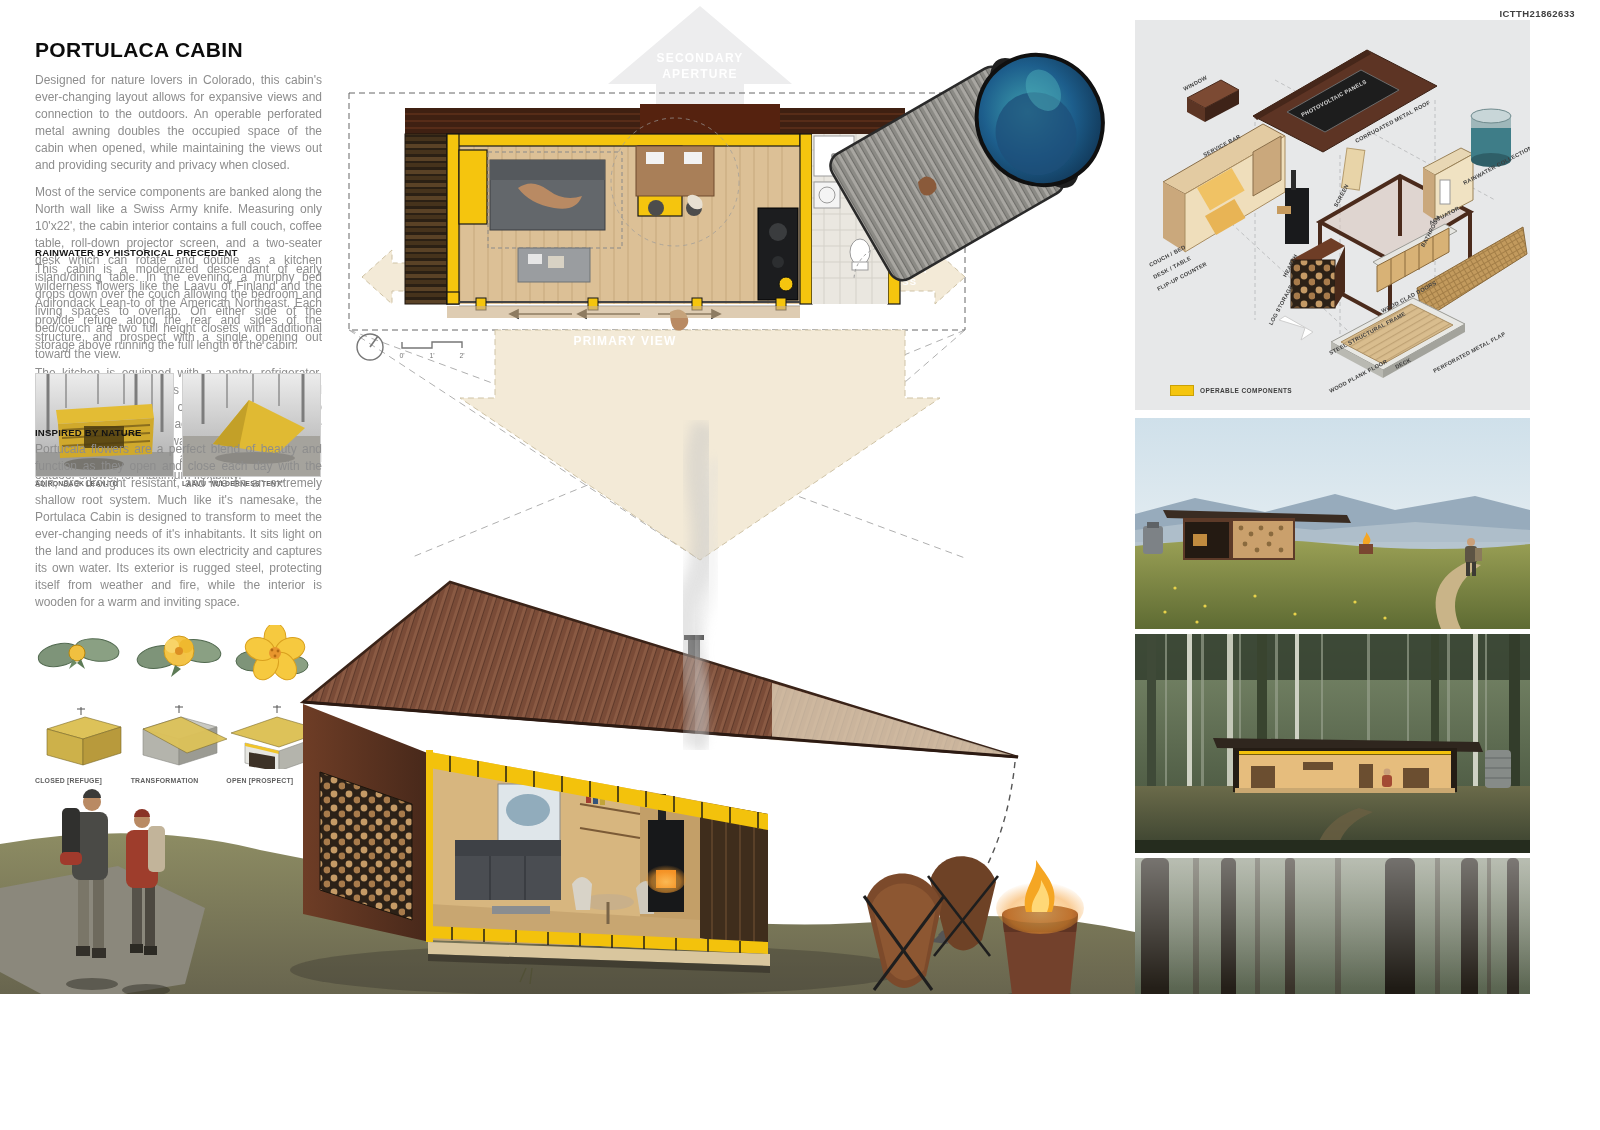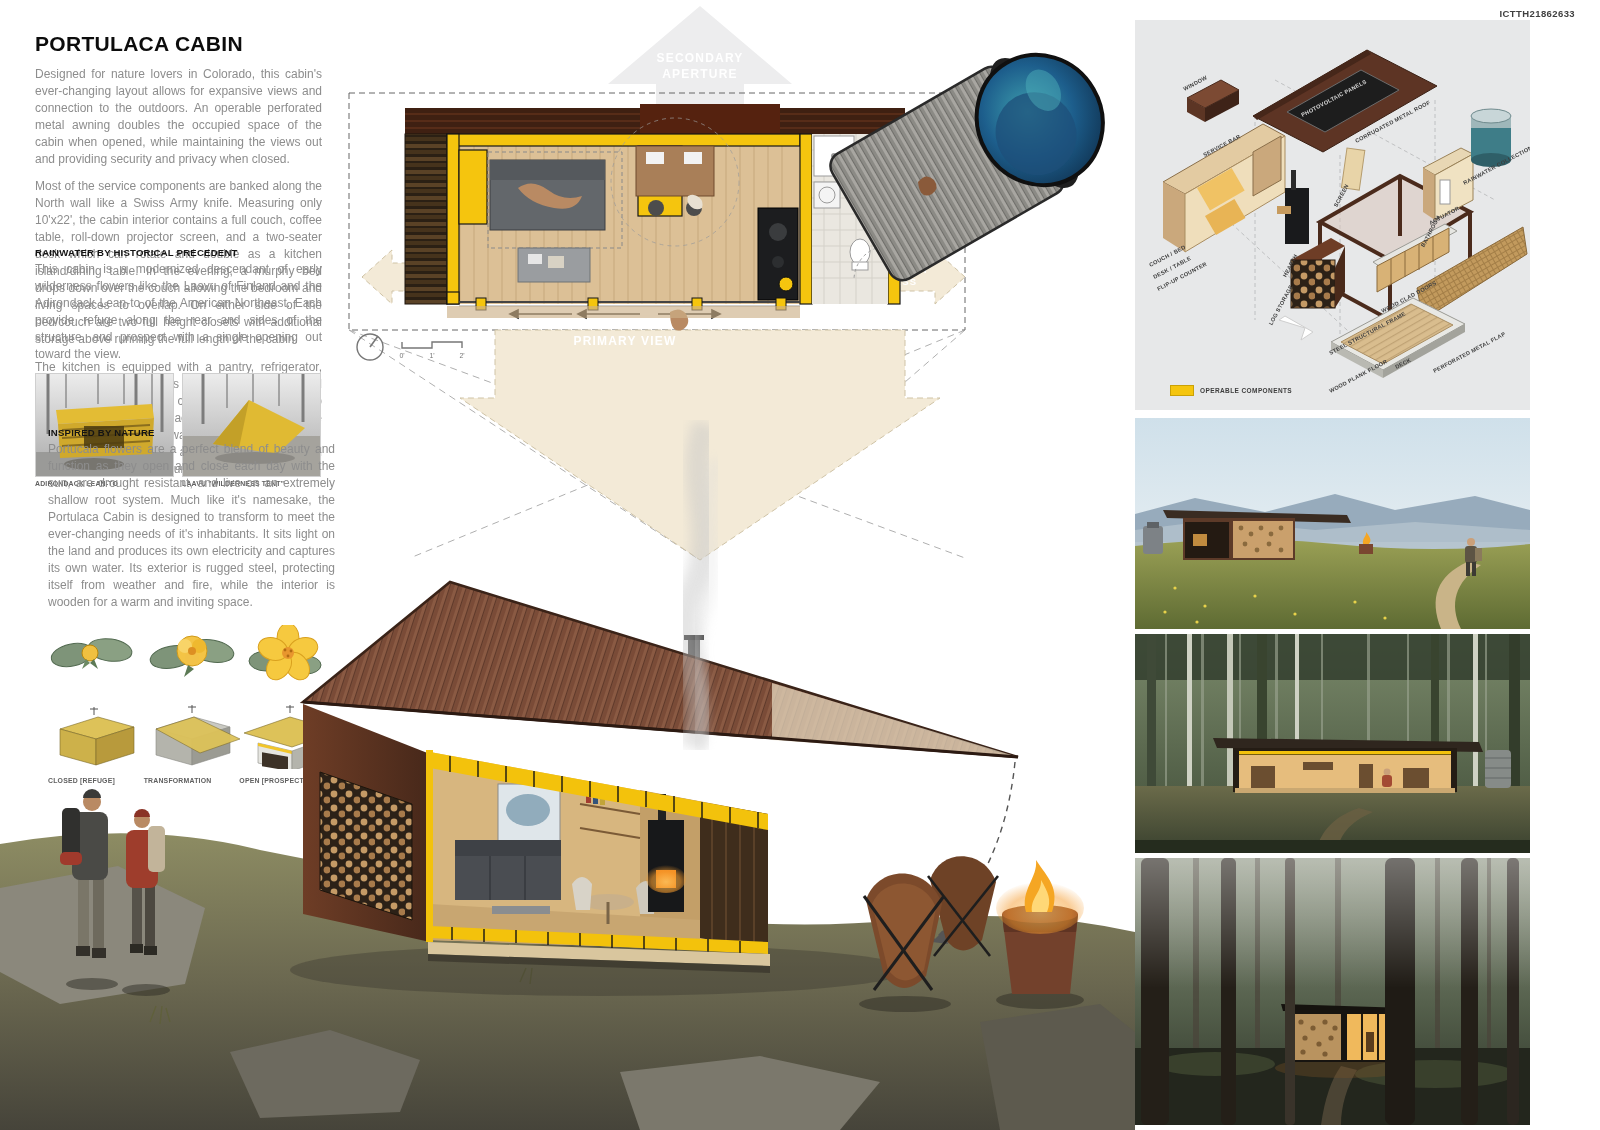--- a/index.html
+++ b/index.html
@@ -1,28 +1,28 @@
 <!DOCTYPE html>
 <html><head>
 <meta charset="utf-8">
 <style>
   html,body{margin:0;padding:0;background:#fff;font-family:"Liberation Sans",sans-serif;}
-  .board{position:relative;width:1600px;height:1130px;background:#ffffff;overflow:hidden;}
+  .board{position:relative;width:1600px;height:994px;background:#ffffff;overflow:hidden;}
   .board-id{position:absolute;top:8px;right:25px;font-size:9.5px;font-weight:700;color:#3f3f3f;letter-spacing:.4px;}
   
-  .intro{position:absolute;left:35px;top:32px;width:287px;}
+  .intro{position:absolute;left:35px;top:38px;width:287px;}
   .intro h1{margin:0 0 10px;font-size:21px;font-weight:900;color:#0c0c0c;letter-spacing:.3px;}
   .body-p{font-size:12px;line-height:1.42;color:#8d8d8d;text-align:justify;margin:0 0 10px;}
   .sec-h{font-size:9.6px;font-weight:800;color:#141414;margin:0 0 3px;letter-spacing:.2px;}
   .precedent{position:absolute;left:35px;top:247px;width:287px;}
   .photo-row{display:flex;gap:8px;margin-top:6px;}
   .photo-cell{width:139px;}
   .photo-cell svg{display:block;border:1px solid #cfcfcf;}
   .cap{font-size:6.9px;font-weight:700;color:#5f5f5f;margin-top:3px;letter-spacing:.2px;}
-  .nature{position:absolute;left:48px;top:427px;width:287px;}
+  .nature{position:absolute;left:35px;top:427px;width:287px;}
   .stage-labels{display:flex;margin-top:4px;}
   .stage-labels span{width:96px;font-size:6.9px;font-weight:700;color:#5f5f5f;letter-spacing:.2px;}
   
   .axon{position:absolute;left:1135px;top:20px;width:395px;height:390px;background:#e7e8e9;overflow:hidden;}
   .axl{position:absolute;font-size:5.6px;font-weight:700;color:#3d3d3d;letter-spacing:.3px;white-space:nowrap;transform-origin:left bottom;}
   .axl.lt{color:#d9d9d9;}
   .legend{position:absolute;left:35px;bottom:14px;display:flex;align-items:center;gap:6px;}
   .legend .sw{width:22px;height:9px;background:#f5c50e;border:1px solid #caa106;}
   .legend .lg-t{font-size:6.5px;font-weight:800;color:#3d3d3d;letter-spacing:.4px;}
   

